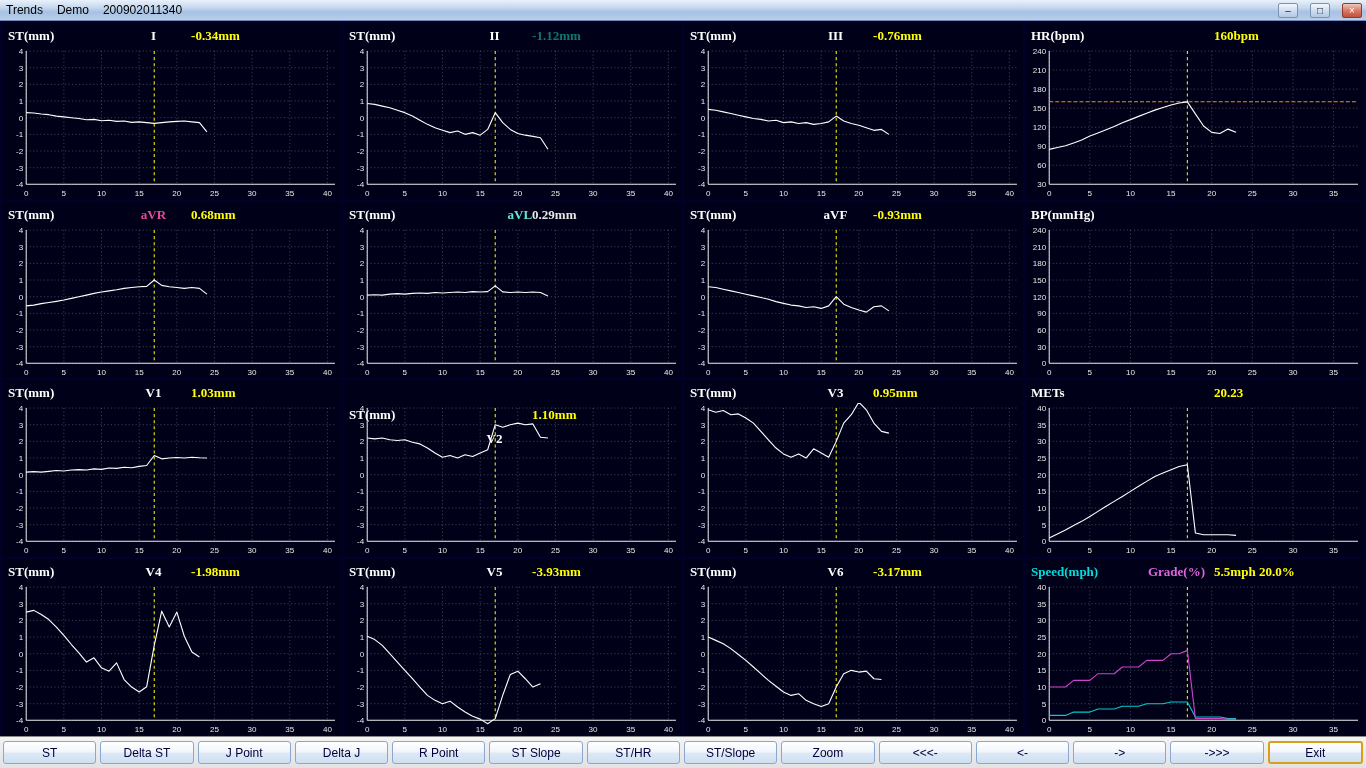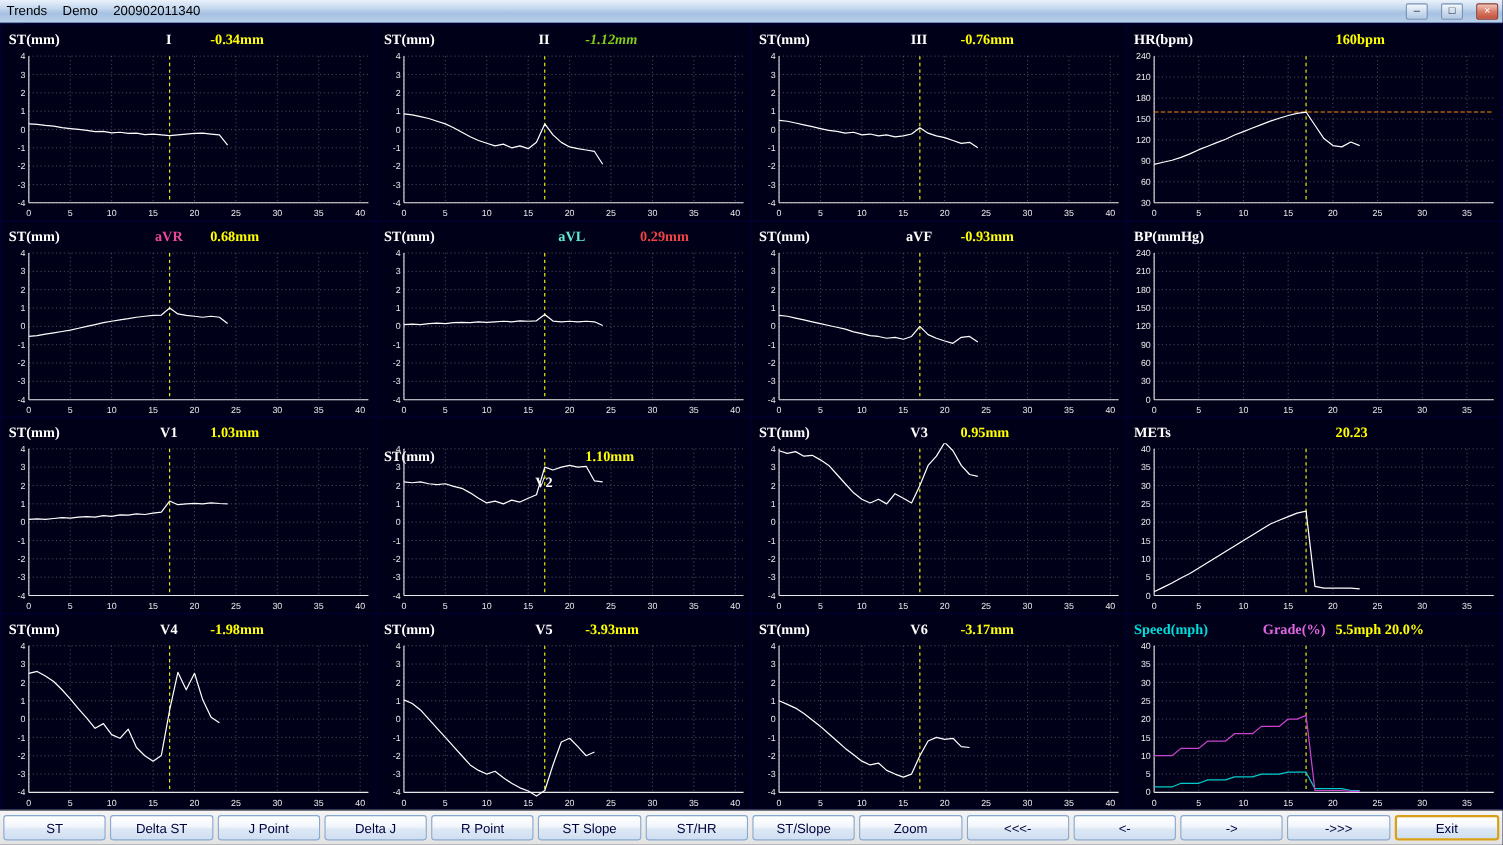--- a/index.html
+++ b/index.html
@@ -125,21 +125,21 @@
         <line x1="24" x2="24" y1="5" y2="137" stroke="#e8e8e8" stroke-width="1"></line>
         <line x1="24" x2="330" y1="137" y2="137" stroke="#e8e8e8" stroke-width="1"></line>
         <line x1="150.8780487804878" x2="150.8780487804878" y1="5" y2="137" stroke="#ffff00" stroke-width="1" stroke-dasharray="3,3"></line>
         <polyline points="24.0,66.0 31.5,66.4 38.9,67.4 46.4,68.0 53.9,69.4 61.3,70.2 68.8,71.0 76.2,71.8 83.7,73.0 91.2,72.7 98.6,74.0 106.1,73.5 113.6,74.6 121.0,74.3 128.5,75.6 136.0,75.1 143.4,75.9 150.9,76.6 158.3,75.9 165.8,75.1 173.3,74.6 180.7,74.3 188.2,75.1 195.7,75.9 203.1,85.0" fill="none" stroke="#ffffff" stroke-width="1.1" stroke-linejoin="round"></polyline>
       </svg>
     </div>
     <div class="panel">
       <div class="phead">
         <span class="h-left" style="color: rgb(255, 255, 255);">ST(mm)</span>
         <span class="h-mid" style="color: rgb(255, 255, 255);">II</span>
-        <span class="h-right" style="color: #84cc16; font-style: italic;">-1.12mm</span>
+        <span class="h-right" style="color: #0f766e;">-1.12mm</span>
       </div>
       <svg class="plot" preserveAspectRatio="none" viewBox="0 0 336 152">
         <line x1="24" x2="330" y1="137" y2="137" stroke="#ffffff" stroke-opacity="0.45" stroke-width="0.6" stroke-dasharray="1,2.5"></line>
         <text x="21" y="139.8" text-anchor="end" font-size="8" fill="#e8e8e8">-4</text>
         <line x1="24" x2="330" y1="120.5" y2="120.5" stroke="#ffffff" stroke-opacity="0.45" stroke-width="0.6" stroke-dasharray="1,2.5"></line>
         <text x="21" y="123.3" text-anchor="end" font-size="8" fill="#e8e8e8">-3</text>
         <line x1="24" x2="330" y1="104" y2="104" stroke="#ffffff" stroke-opacity="0.45" stroke-width="0.6" stroke-dasharray="1,2.5"></line>
         <text x="21" y="106.8" text-anchor="end" font-size="8" fill="#e8e8e8">-2</text>
         <line x1="24" x2="330" y1="87.5" y2="87.5" stroke="#ffffff" stroke-opacity="0.45" stroke-width="0.6" stroke-dasharray="1,2.5"></line>
         <text x="21" y="90.3" text-anchor="end" font-size="8" fill="#e8e8e8">-1</text>
@@ -318,21 +318,21 @@
         <line x1="24" x2="24" y1="5" y2="137" stroke="#e8e8e8" stroke-width="1"></line>
         <line x1="24" x2="330" y1="137" y2="137" stroke="#e8e8e8" stroke-width="1"></line>
         <line x1="150.8780487804878" x2="150.8780487804878" y1="5" y2="137" stroke="#ffff00" stroke-width="1" stroke-dasharray="3,3"></line>
         <polyline points="24.0,80.1 31.5,79.3 38.9,77.9 46.4,76.8 53.9,75.6 61.3,74.3 68.8,72.7 76.2,71.0 83.7,69.4 91.2,67.7 98.6,66.4 106.1,65.2 113.6,64.1 121.0,62.8 128.5,61.9 136.0,61.1 143.4,60.8 150.9,54.5 158.3,59.8 165.8,61.1 173.3,61.9 180.7,62.8 188.2,61.9 195.7,62.8 203.1,68.5" fill="none" stroke="#ffffff" stroke-width="1.1" stroke-linejoin="round"></polyline>
       </svg>
     </div>
     <div class="panel">
       <div class="phead">
         <span class="h-left" style="color: rgb(255, 255, 255);">ST(mm)</span>
         <span class="h-mid" style="color: #5eead4; text-align: right;">aVL</span>
-        <span class="h-right" style="color: #ef4444; text-align: center;">0.29mm</span>
+        <span class="h-right" style="color: #e5e5e5;">0.29mm</span>
       </div>
       <svg class="plot" preserveAspectRatio="none" viewBox="0 0 336 152">
         <line x1="24" x2="330" y1="137" y2="137" stroke="#ffffff" stroke-opacity="0.45" stroke-width="0.6" stroke-dasharray="1,2.5"></line>
         <text x="21" y="139.8" text-anchor="end" font-size="8" fill="#e8e8e8">-4</text>
         <line x1="24" x2="330" y1="120.5" y2="120.5" stroke="#ffffff" stroke-opacity="0.45" stroke-width="0.6" stroke-dasharray="1,2.5"></line>
         <text x="21" y="123.3" text-anchor="end" font-size="8" fill="#e8e8e8">-3</text>
         <line x1="24" x2="330" y1="104" y2="104" stroke="#ffffff" stroke-opacity="0.45" stroke-width="0.6" stroke-dasharray="1,2.5"></line>
         <text x="21" y="106.8" text-anchor="end" font-size="8" fill="#e8e8e8">-2</text>
         <line x1="24" x2="330" y1="87.5" y2="87.5" stroke="#ffffff" stroke-opacity="0.45" stroke-width="0.6" stroke-dasharray="1,2.5"></line>
         <text x="21" y="90.3" text-anchor="end" font-size="8" fill="#e8e8e8">-1</text>

